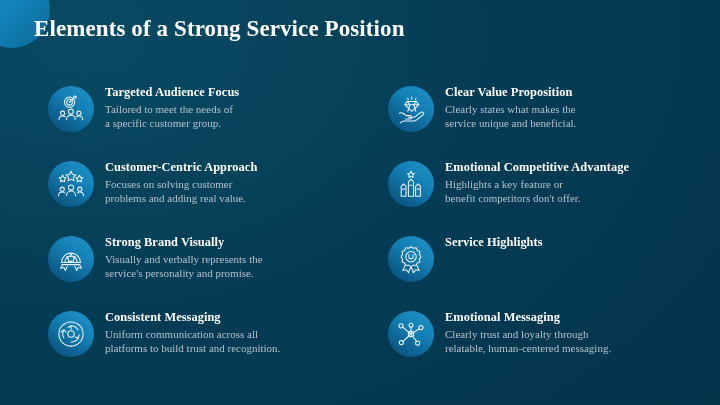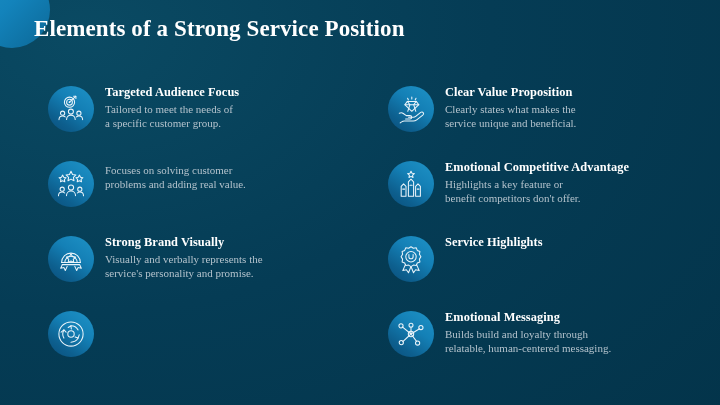--- a/index.html
+++ b/index.html
@@ -113,20 +113,21 @@
           <path d="M23.4 6.1l1.1 2.2 2.4.4-1.8 1.7.4 2.4-2.1-1.1-2.2 1.1.4-2.4-1.7-1.7 2.4-.4z"></path>
           <circle cx="15" cy="18.5" r="2.6"></circle>
           <path d="M10.5 26.6c0-2.6 2-4.6 4.5-4.6s4.5 2 4.5 4.6"></path>
           <circle cx="6.2" cy="20.2" r="2.1"></circle>
           <path d="M2.5 26.8c0-2.1 1.6-3.8 3.7-3.8 1 0 1.9.4 2.5 1"></path>
           <circle cx="23.8" cy="20.2" r="2.1"></circle>
           <path d="M27.5 26.8c0-2.1-1.6-3.8-3.7-3.8-1 0-1.9.4-2.5 1"></path>
         </svg>
       </div>
       <div class="item-text">
+        <div class="item-heading">Customer-Centric Approach</div>
         <div class="item-desc">Focuses on solving customer
 problems and adding real value.</div>
       </div>
     </div>
 
     <div class="item">
       <div class="icon-circle">
         <svg width="30" height="30" viewBox="0 0 30 30" fill="none" stroke="#eaf4fa" stroke-width="1.05" stroke-linecap="round" stroke-linejoin="round">
           <path d="M15 2.2l1 2.1 2.3.3-1.7 1.6.4 2.3-2-1.1-2 1.1.4-2.3-1.7-1.6 2.3-.3z"></path>
           <path d="M12.4 27.3V12.9l2.6-2.7 2.6 2.7v14.4z"></path>
@@ -181,35 +182,40 @@
           <circle cx="15" cy="15" r="12.1"></circle>
           <circle cx="15" cy="15" r="3.2"></circle>
           <path d="M15 6.8a8.2 8.2 0 0 1 7.1 4.1"></path>
           <path d="M12.2 8.5L15 6.8l.3 3.2"></path>
           <path d="M22.1 19.1a8.2 8.2 0 0 1-7.1 4.1"></path>
           <path d="M23.2 15.8l-1.1 3.3-3-1.2"></path>
           <path d="M7.9 19.1A8.2 8.2 0 0 1 7.9 10.9"></path>
           <path d="M5.1 13.1l2.8-2.2 2.2 2.3"></path>
         </svg>
       </div>
+      <div class="item-text">
+        <div class="item-heading">Consistent Messaging</div>
+        <div class="item-desc">Uniform communication across all
+platforms to build trust and recognition.</div>
+      </div>
     </div>
 
     <div class="item">
       <div class="icon-circle">
         <svg width="30" height="30" viewBox="0 0 30 30" fill="none" stroke="#eaf4fa" stroke-width="1.05" stroke-linecap="round" stroke-linejoin="round">
           <path d="M15 15L6.3 7.9M15 15l8.5-5.2M15 15l-8.2 7.6M15 15l5.6 7.4M15 15V8.1"></path>
           <circle cx="15" cy="15" r="2.7"></circle>
           <circle cx="5" cy="6.8" r="2.1"></circle>
           <circle cx="24.9" cy="8.5" r="2.1"></circle>
           <circle cx="5.3" cy="23.6" r="2.1"></circle>
           <circle cx="21.6" cy="24" r="2.1"></circle>
           <circle cx="15" cy="6.2" r="2"></circle>
         </svg>
       </div>
       <div class="item-text">
         <div class="item-heading">Emotional Messaging</div>
-        <div class="item-desc">Builds build and loyalty through
+        <div class="item-desc">Clearly trust and loyalty through
 relatable, human-centered messaging.</div>
       </div>
     </div>
 
   </div>
 </div>
 
 </body></html>

